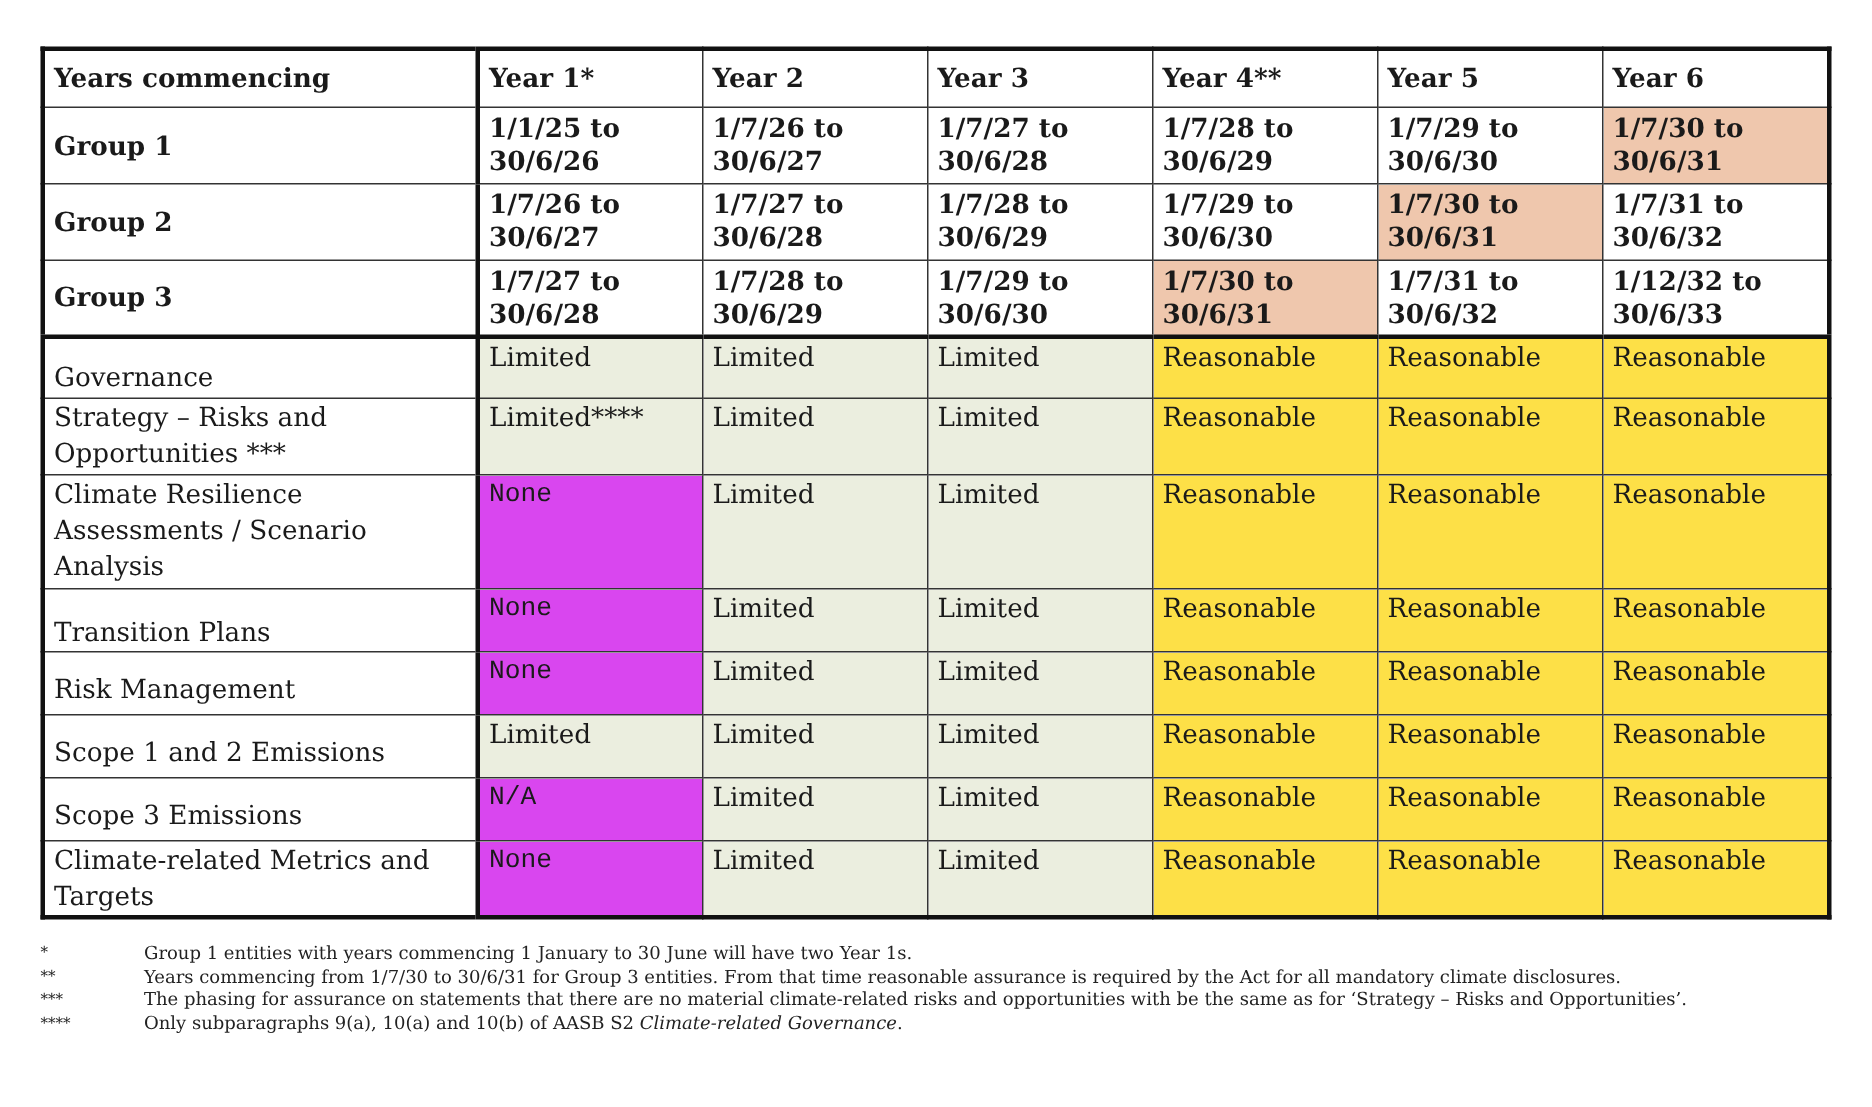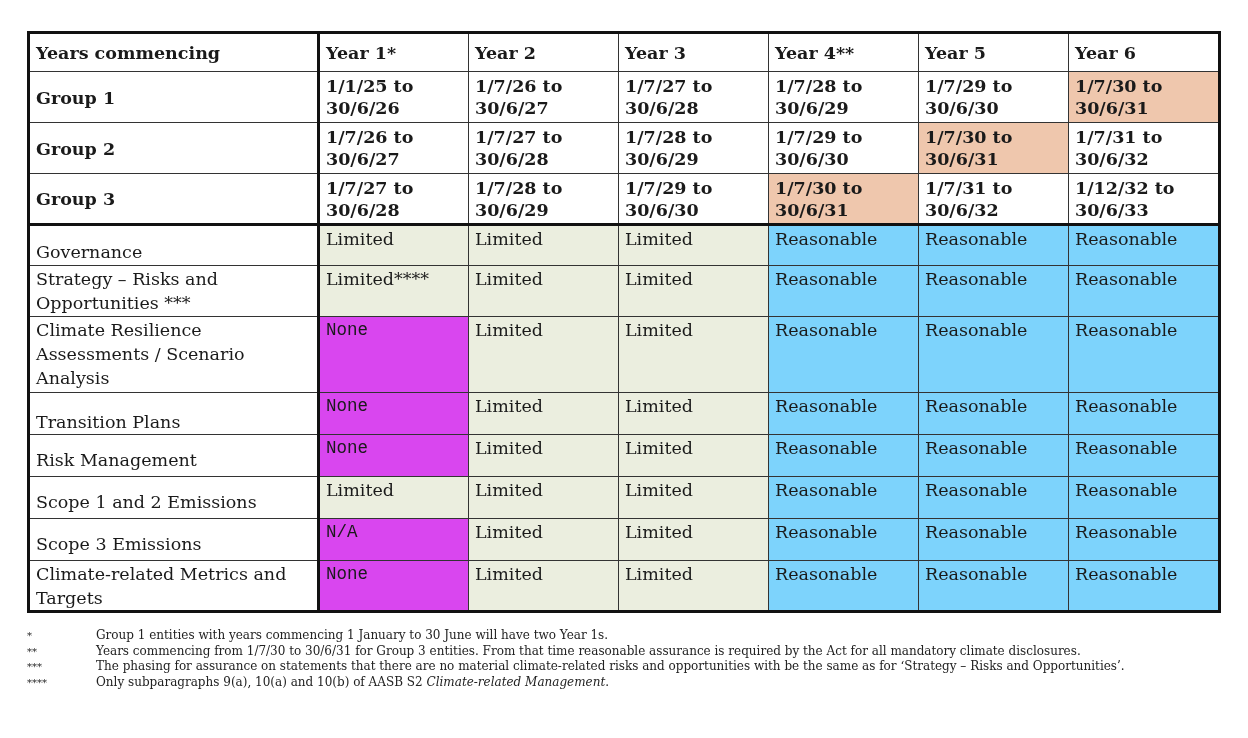--- a/index.html
+++ b/index.html
@@ -20,21 +20,21 @@
     overflow: hidden;
   }
   table.assurance td.label-col { border-right: 3px solid #111; margin-top: 21px; }
   tr.hdr td { font-weight: bold; vertical-align: middle; }
   tr.hdr td.grp { }
   tr.last-hdr td { border-bottom: 3px solid #111; }
   tr.hdr td.date { vertical-align: top; padding-top: 3px; line-height: 22px; }
   td.rowlabel { vertical-align: middle !important; }
   td.rowlabel.top { vertical-align: top !important; }
   .limited { background: #ebeedf; }
-  .reasonable { background: #7dd3fc; }
+  .reasonable { background: #fde047; }
   .highlight { background: #efc7ad; }
   .none { background: #d946ef; font-family: Liberation Mono, monospace; }
 
   .footnotes { position: absolute; left: 27px; top: 628px; width: 1200px;
                font-size: 12px; line-height: 15.5px; color: #222; }
   .fn { display: flex; }
   .fn .mark { width: 69px; flex: none; font-size: 10px; }
   .fn .text em { font-style: italic; }
 </style>
 </head>
@@ -224,15 +224,15 @@
     <div class="fn">
       <span class="mark">**</span>
       <span class="text">Years commencing from 1/7/30 to 30/6/31 for Group 3 entities. From that time reasonable assurance is required by the Act for all mandatory climate disclosures.</span>
     </div>
     <div class="fn">
       <span class="mark">***</span>
       <span class="text">The phasing for assurance on statements that there are no material climate-related risks and opportunities with be the same as for ‘Strategy – Risks and Opportunities’.</span>
     </div>
     <div class="fn">
       <span class="mark">****</span>
-      <span class="text"><span>Only subparagraphs 9(a), 10(a) and 10(b) of AASB S2 </span><em>Climate-related Management</em><span>.</span></span>
+      <span class="text"><span>Only subparagraphs 9(a), 10(a) and 10(b) of AASB S2 </span><em>Climate-related Governance</em><span>.</span></span>
     </div>
   </div>
 
 </body></html>

